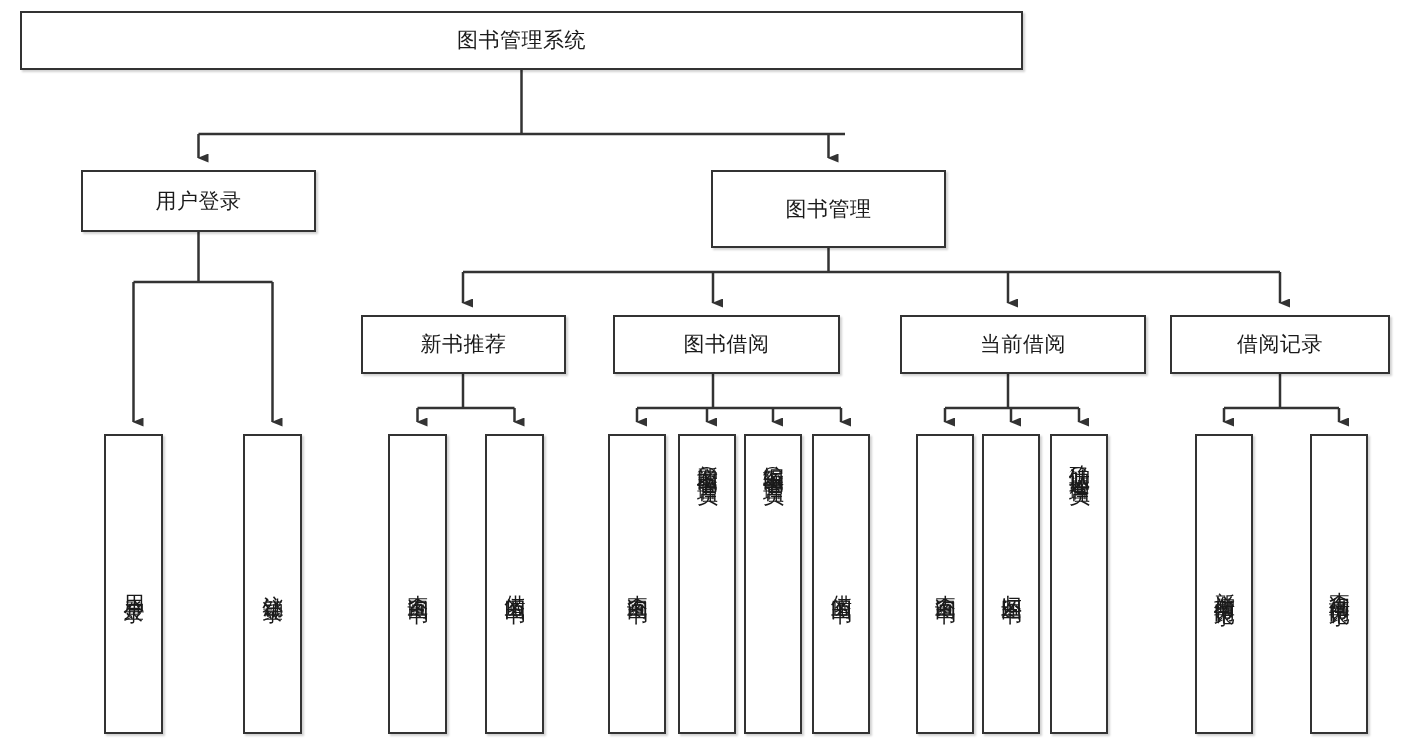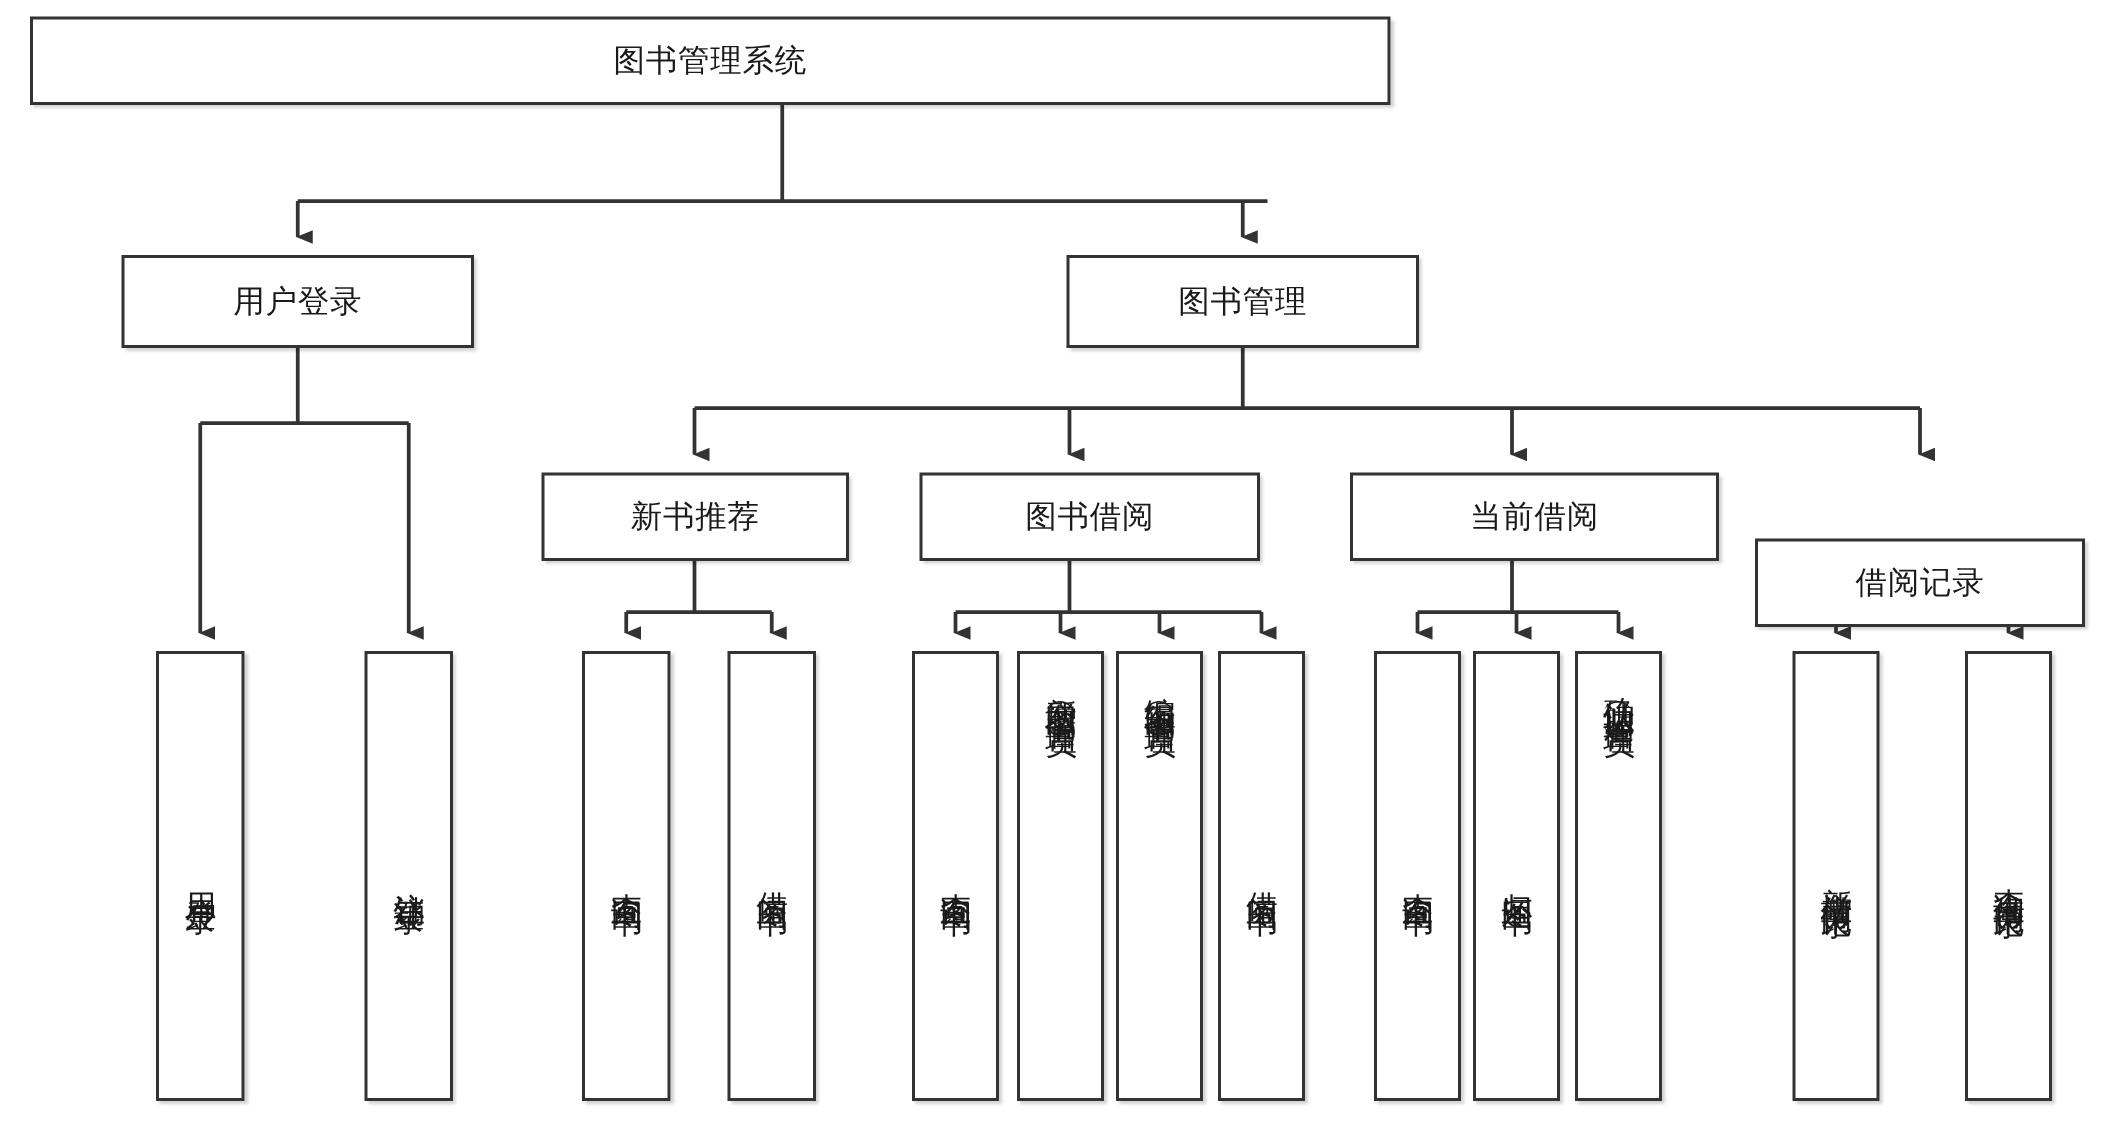--- a/index.html
+++ b/index.html
@@ -119,39 +119,39 @@
       <path d="M 1079 408 L 1079 422" marker-end="url(#arrow)"></path>
 
       <path d="M 1280 374 L 1280 408"></path>
       <path d="M 1224 408 L 1339 408"></path>
       <path d="M 1224 408 L 1224 422" marker-end="url(#arrow)"></path>
       <path d="M 1339 408 L 1339 422" marker-end="url(#arrow)"></path>
     </g>
   </svg>
 
   <div id="nodes">
-      <div class="node horiz" style="left: 20px; top: 11px; width: 907px; height: 59px;">
+      <div class="node horiz" style="left: 20px; top: 11px; width: 1003px; height: 59px;">
         <span class="label">图书管理系统</span>
       </div>
       <div class="node horiz" style="left: 81px; top: 170px; width: 235px; height: 62px;">
         <span class="label">用户登录</span>
       </div>
-      <div class="node horiz" style="left: 711px; top: 170px; width: 235px; height: 62px;">
+      <div class="node horiz" style="left: 711px; top: 170px; width: 235px; height: 78px;">
         <span class="label">图书管理</span>
       </div>
       <div class="node horiz" style="left: 361px; top: 315px; width: 205px; height: 59px;">
         <span class="label">新书推荐</span>
       </div>
       <div class="node horiz" style="left: 613px; top: 315px; width: 227px; height: 59px;">
         <span class="label">图书借阅</span>
       </div>
       <div class="node horiz" style="left: 900px; top: 315px; width: 246px; height: 59px;">
         <span class="label">当前借阅</span>
       </div>
-      <div class="node horiz" style="left: 1170px; top: 315px; width: 220px; height: 59px; margin-top: 44px;">
+      <div class="node horiz" style="left: 1170px; top: 315px; width: 220px; height: 59px;">
         <span class="label">借阅记录</span>
       </div>
       <div class="node vert centered" style="left: 104px; top: 434px; width: 59px; height: 300px;">
         <span class="label">用户登录</span>
       </div>
       <div class="node vert centered" style="left: 243px; top: 434px; width: 59px; height: 300px;">
         <span class="label">注销登录</span>
       </div>
       <div class="node vert centered" style="left: 388px; top: 434px; width: 59px; height: 300px;">
         <span class="label">查询图书</span>

